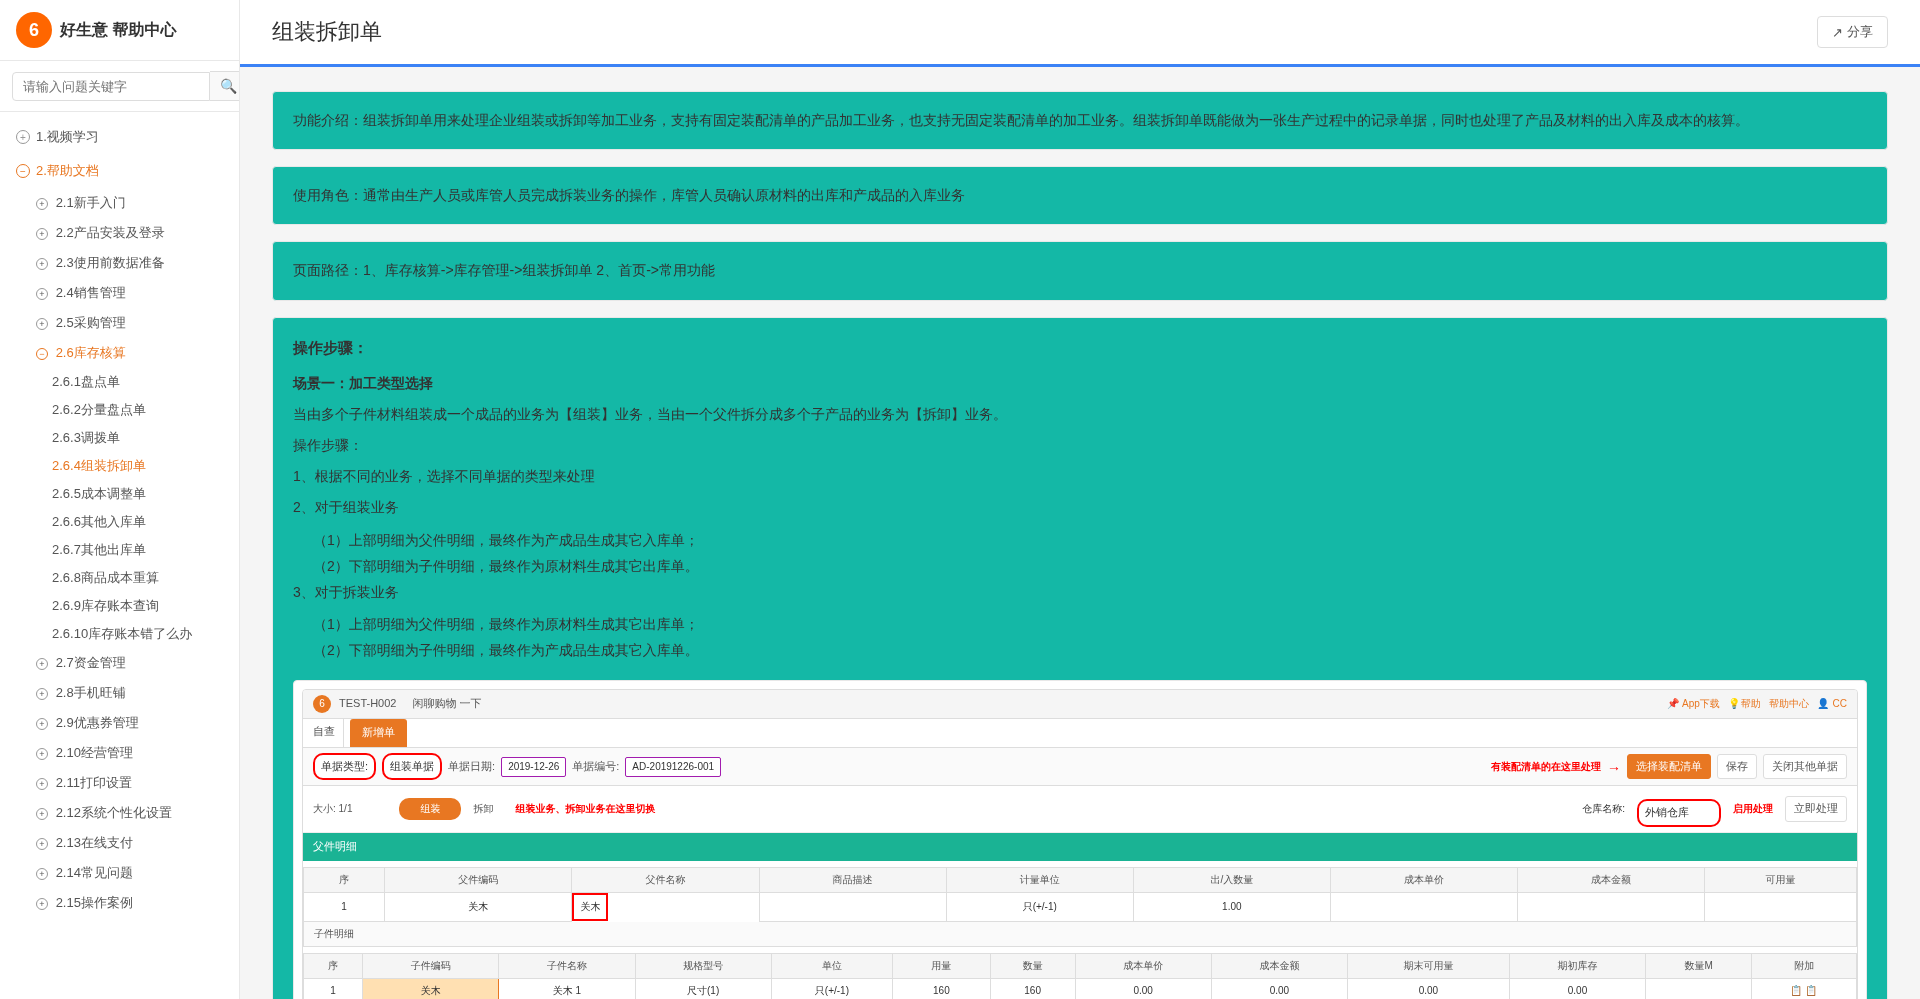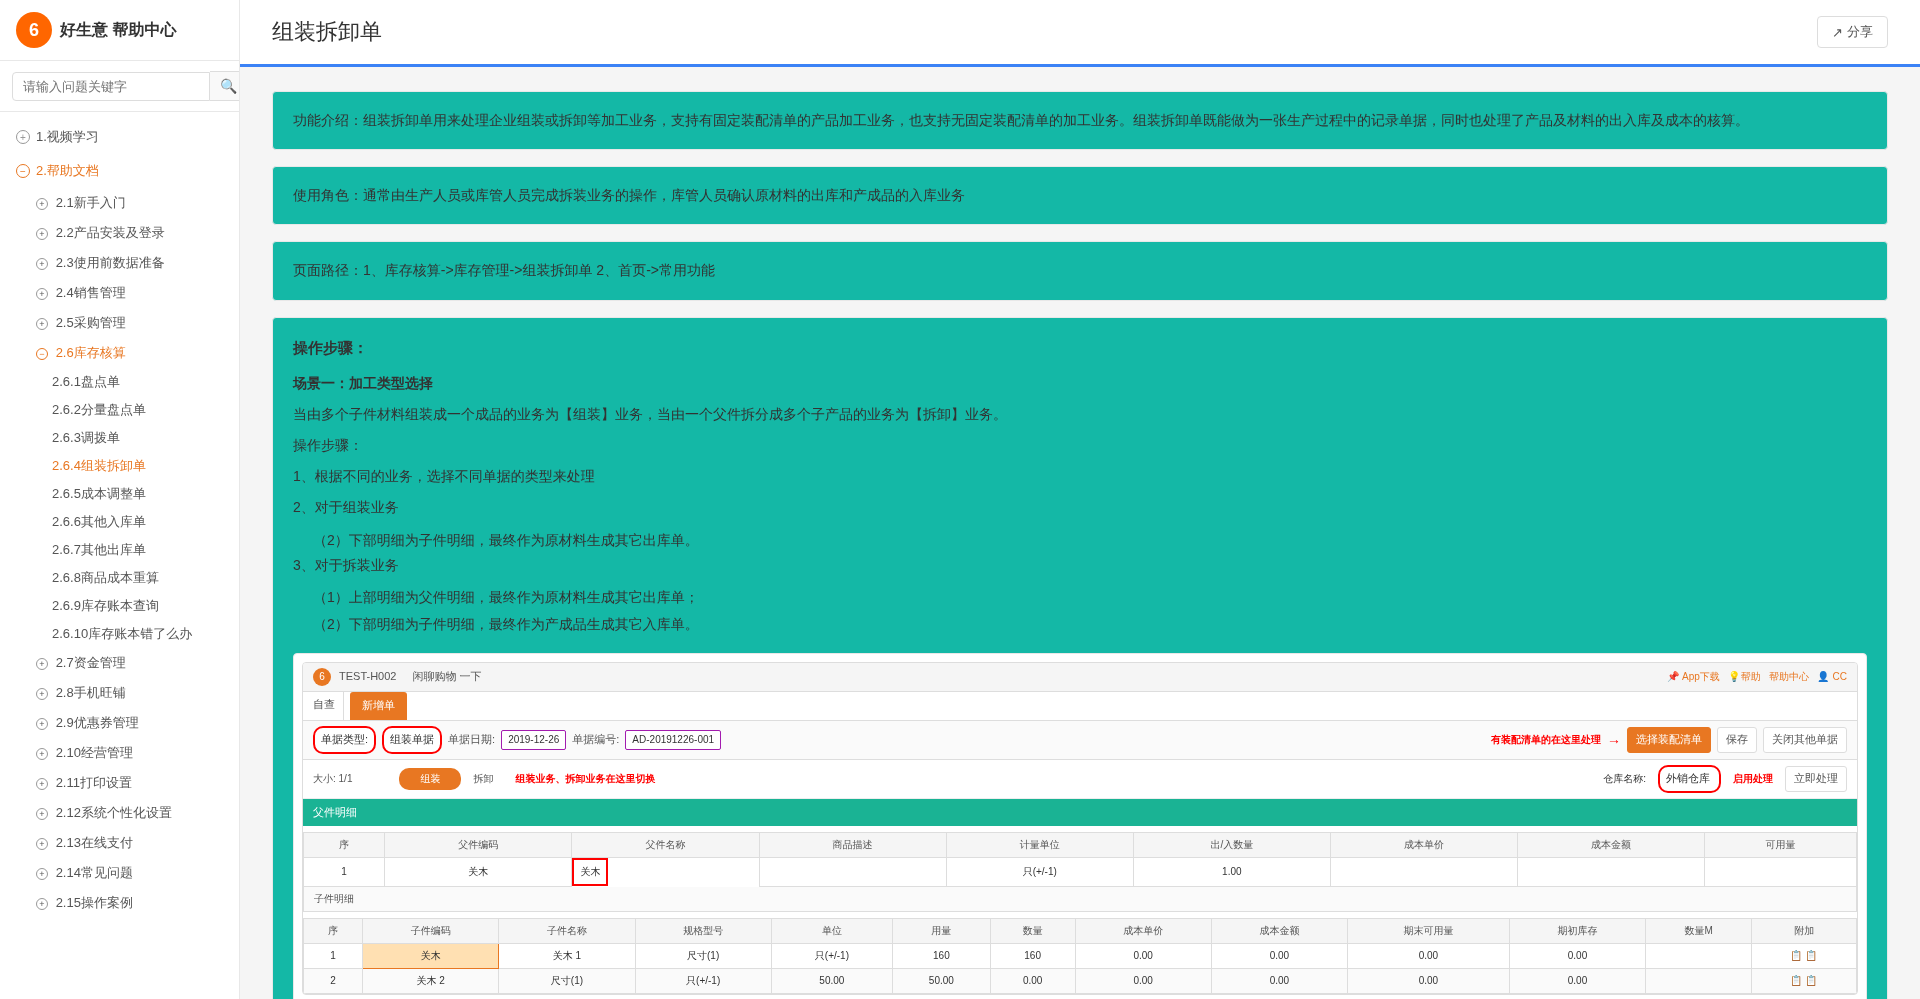--- a/index.html
+++ b/index.html
@@ -412,20 +412,21 @@
       <span>页面路径：1、库存核算-&gt;库存管理-&gt;组装拆卸单 2、首页-&gt;常用功能</span>
     </div>
 
     <div class="info-box">
       <div class="section-title">操作步骤：</div>
       <div class="step-text"><b>场景一：加工类型选择</b></div>
       <div class="step-text">当由多个子件材料组装成一个成品的业务为【组装】业务，当由一个父件拆分成多个子产品的业务为【拆卸】业务。</div>
       <div class="step-text">操作步骤：</div>
       <div class="step-text">1、根据不同的业务，选择不同单据的类型来处理</div>
       <div class="step-text">2、对于组装业务</div>
+      <div class="sub-step">（1）上部明细为父件明细，最终作为产成品生成其它入库单；</div>
       <div class="sub-step">（2）下部明细为子件明细，最终作为原材料生成其它出库单。</div>
       <div class="step-text">3、对于拆装业务</div>
       <div class="sub-step">（1）上部明细为父件明细，最终作为原材料生成其它出库单；</div>
       <div class="sub-step">（2）下部明细为子件明细，最终作为产成品生成其它入库单。</div>
 
       <div class="screenshot-container">
         <div class="mock-screenshot">
 
           <div class="mock-top-bar">
             <span style="background:#e87722;color:#fff;border-radius:50%;width:18px;height:18px;display:inline-flex;align-items:center;justify-content:center;font-size:10px;">6</span>
@@ -455,21 +456,21 @@
             <span class="mock-btn">保存</span>
             <span class="mock-btn">关闭其他单据</span>
           </div>
 
           <div style="background:#fff;padding:5px 10px;font-size:10px;display:flex;align-items:center;gap:12px;border-bottom:1px solid #eee;position:relative;">
             <span style="font-size:10px;color:#555;">大小: 1/1</span>
             <span style="margin-left:35px;background:#e87722;color:#fff;padding:2px 21px;border-radius:10px;font-size:10px;">组装</span>
             <span style="font-size:10px;color:#555;">拆卸</span>
             <span style="color:red;font-size:10px;font-weight:bold;margin-left:10px;">组装业务、拆卸业务在这里切换</span>
             <span style="margin-left:auto;font-size:10px;">仓库名称:</span>
-            <span class="mock-input-highlight" style="width:63px;">外销仓库</span>
+            <span class="mock-input-highlight" style="width:84px;margin-top:8px;">外销仓库</span>
             <span style="color:red;font-size:10px;font-weight:bold;">启用处理</span>
             <span class="mock-btn">立即处理</span>
           </div>
 
           <div class="mock-section-header">
             <span>父件明细</span>
           </div>
           <table class="mock-table">
             <thead>
               <tr>

